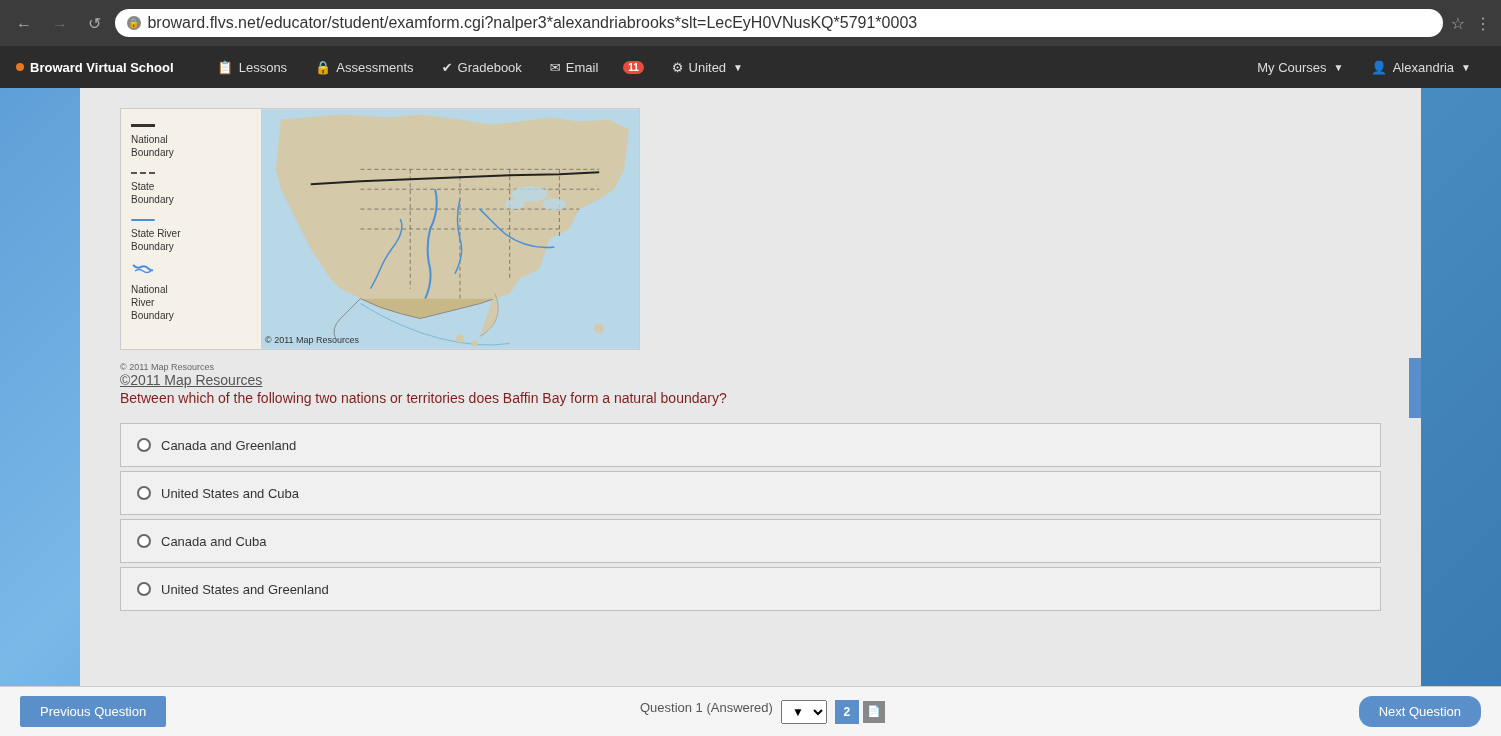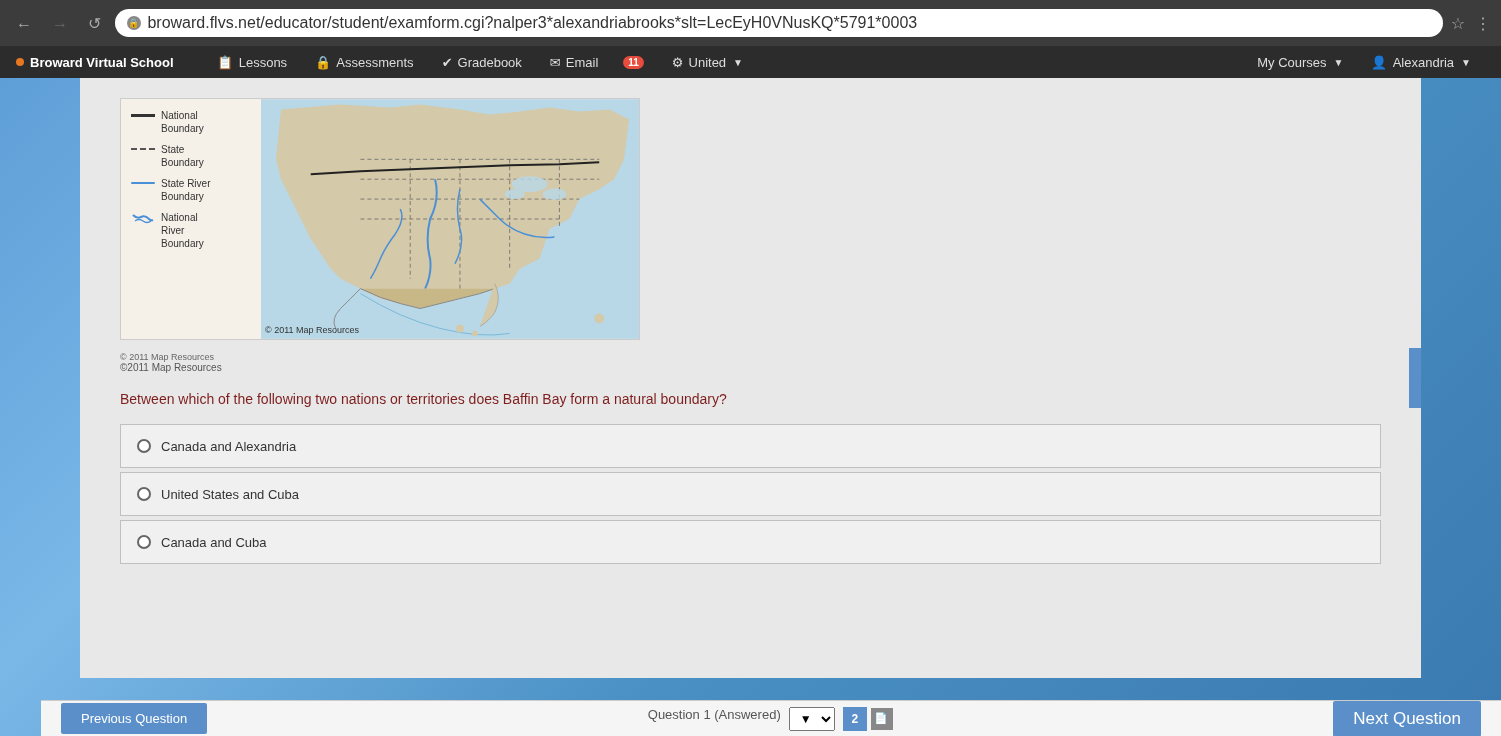--- a/index.html
+++ b/index.html
@@ -57,21 +57,21 @@
     .browser-right-icons {
       display: flex;
       gap: 10px;
       color: #aaa;
       font-size: 16px;
     }
 
     
     .nav-bar {
       background: #2c2c2c;
-      height: 32px;
+      height: 42px;
       display: flex;
       align-items: center;
       padding: 0 16px;
       gap: 0;
       color: #ddd;
       font-size: 13px;
     }
     .nav-brand {
       color: #fff;
       font-weight: bold;
@@ -133,20 +133,21 @@
       padding: 10px;
       width: 140px;
       flex-shrink: 0;
       font-size: 11px;
     }
     .legend-item {
       display: flex;
       align-items: flex-start;
       gap: 6px;
       margin-bottom: 8px;
+      flex-direction: column;
     }
     .legend-line-national {
       width: 24px;
       height: 3px;
       background: #333;
       margin-top: 5px;
       flex-shrink: 0;
     }
     .legend-line-state {
       width: 24px;
@@ -188,23 +189,23 @@
       width: 100%;
       height: 100%;
     }
 
     .map-copyright {
       font-size: 9px;
       color: #666;
       margin-top: 2px;
     }
     .map-copyright2 {
-      font-size: 10px;
+      font-size: 14px;
       color: #555;
-      margin-bottom: 16px;
+      text-decoration: underline;
     }
 
     
     .question-text {
       font-size: 14px;
       color: #7f1d1d;
       margin-bottom: 14px;
       line-height: 1.5;
     }
 
@@ -230,28 +231,27 @@
       flex-shrink: 0;
       background: white;
     }
 
     
     .bottom-bar {
       position: fixed;
       bottom: 0;
       left: 0;
       right: 0;
-      height: 36px;
+      height: 50px;
       background: #f5f5f5;
       border-top: 1px solid #ccc;
       display: flex;
       align-items: center;
       justify-content: space-between;
       padding: 0 20px;
-      margin-left: 41px;
     }
     .prev-btn {
       background: #5a8fc9;
       color: white;
       border: none;
       padding: 8px 20px;
       font-size: 13px;
       cursor: pointer;
       border-radius: 2px;
     }
@@ -289,23 +289,23 @@
       align-items: center;
       justify-content: center;
       font-size: 11px;
       color: white;
     }
     .next-btn {
       background: #5a8fc9;
       color: white;
       border: none;
       padding: 8px 20px;
-      font-size: 17px;
+      font-size: 13px;
       cursor: pointer;
-      border-radius: 2px;
+      border-radius: 13px;
     }
 
     
     .side-indicator {
       position: absolute;
       right: 0;
       top: 50%;
       transform: translateY(-50%);
       width: 12px;
       height: 60px;
@@ -441,29 +441,33 @@
       <div class="map-copyright">© 2011 Map Resources</div>
       <div class="map-copyright2">©2011 Map Resources</div>
     </div>
   </div>
 
   <p class="question-text">Between which of the following two nations or territories does Baffin Bay form a natural boundary?</p>
 
   <div>
     <div class="answer-option">
       <div class="radio-circle"></div>
-      <span>Canada and Alexandria</span>
+      <span>Canada and Greenland</span>
     </div>
     <div class="answer-option">
       <div class="radio-circle"></div>
       <span>United States and Cuba</span>
     </div>
     <div class="answer-option">
       <div class="radio-circle"></div>
       <span>Canada and Cuba</span>
+    </div>
+    <div class="answer-option">
+      <div class="radio-circle"></div>
+      <span>United States and Greenland</span>
     </div>
   </div>
 
   <div class="side-indicator"></div>
 </div>
 
 <div class="bottom-bar">
   <button class="prev-btn">Previous Question</button>
   <div class="question-nav">
     <span>Question 1 (Answered)</span>

